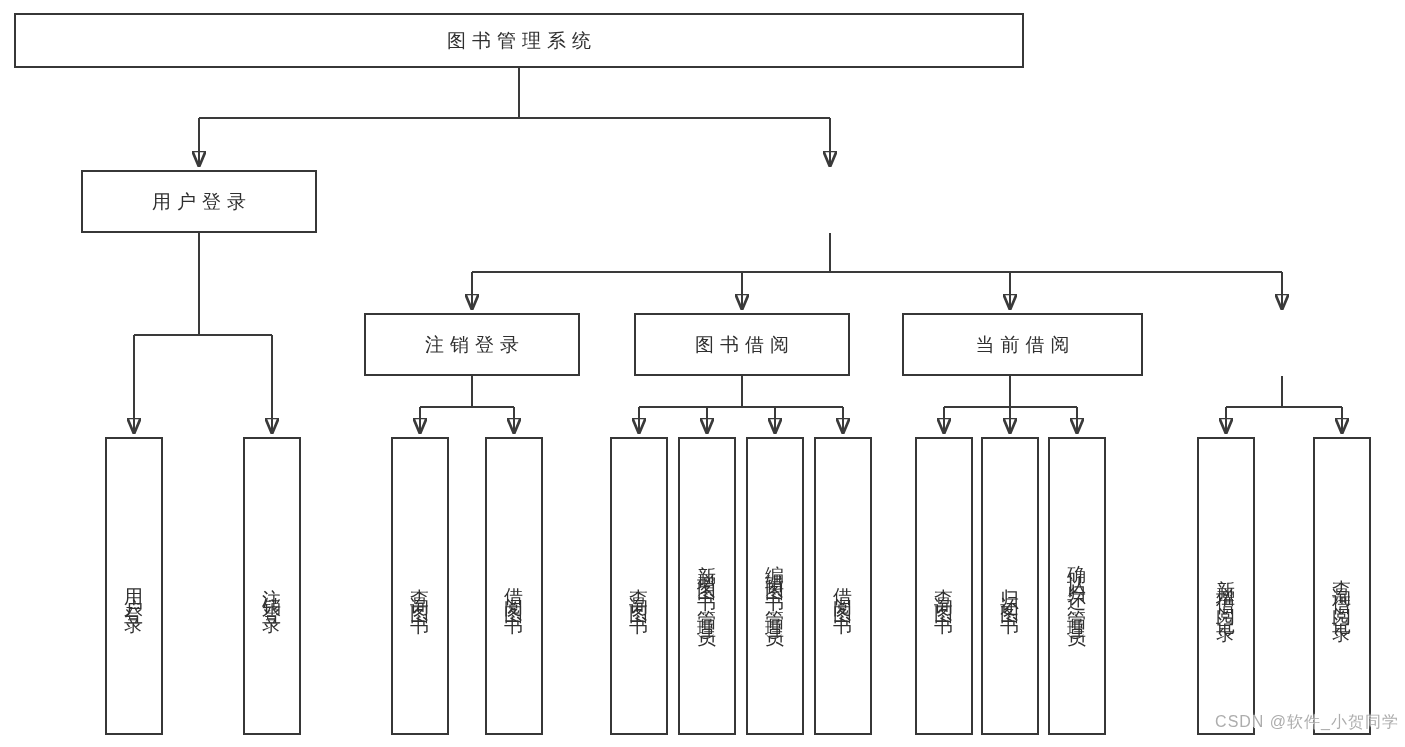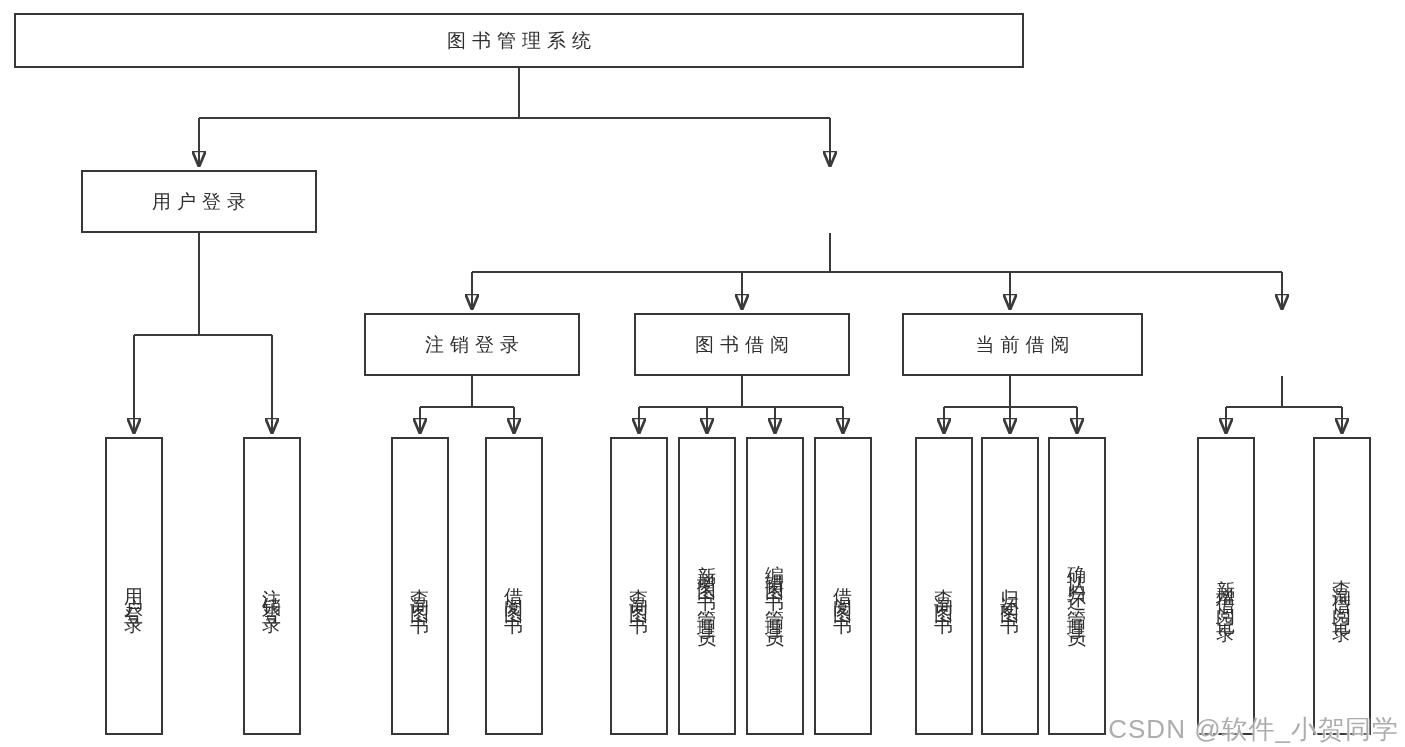--- a/index.html
+++ b/index.html
@@ -42,21 +42,21 @@
     letter-spacing:9px;
     margin-bottom:-9px;
     line-height:1;
     white-space:nowrap;
   }
 
   .watermark {
     position:absolute;
     right:6px; top:712px;
     z-index:3;
-    font-size:26px;
+    font-size:16px;
     letter-spacing:1px;
     color:#adadad;
     text-shadow:0 0 3px rgba(255,255,255,0.95), 1px 1px 0 rgba(255,255,255,0.85);
     white-space:nowrap;
   }
 </style>
 </head>
 <body>
 
 <div class="stage">

